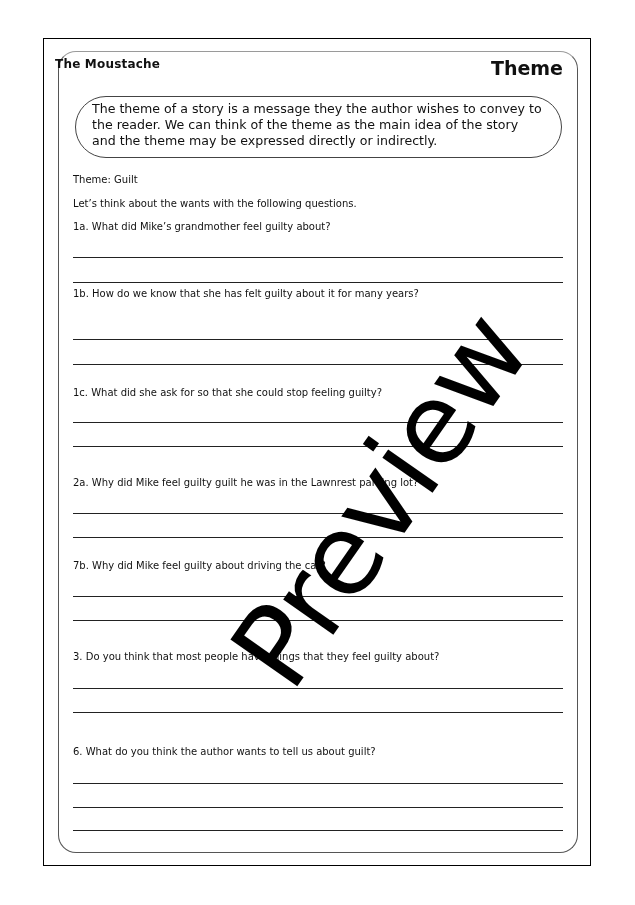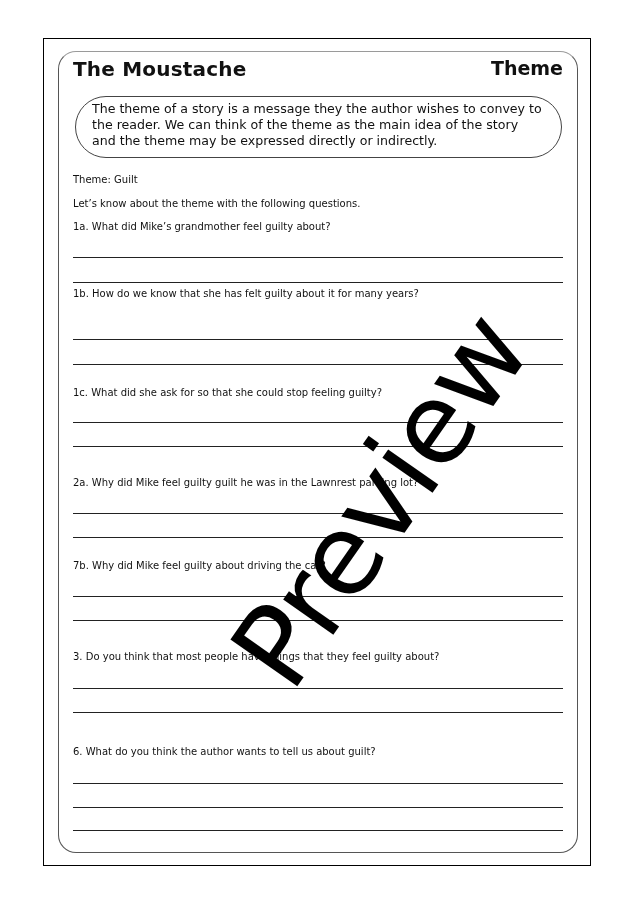--- a/index.html
+++ b/index.html
@@ -30,23 +30,23 @@
       top: 51px;
       width: 520px;
       height: 802px;
       border: 1px solid #555555;
       border-top-color: #9a9a9a;
       border-radius: 18px;
       box-sizing: border-box;
     }
     .header-title {
       position: absolute;
-      left: 73px;
+      left: 55px;
       top: 57px;
-      font-size: 20px;
+      font-size: 12px;
       font-weight: bold;
       letter-spacing: 0.2px;
     }
     .header-section {
       position: absolute;
       right: 72px;
       top: 57px;
       font-size: 19px;
       font-weight: bold;
     }
@@ -98,21 +98,21 @@
 <div class="inner-box"></div>
 
 <div class="header-title">The Moustache</div>
 <div class="header-section">Theme</div>
 
 <div class="definition-box">
   <span>The theme of a story is a message they the author wishes to convey to the reader. We can think of the theme as the main idea of the story and the theme may be expressed directly or indirectly.</span>
 </div>
 
 <div class="text-line" style="top:174px;">Theme: Guilt</div>
-<div class="text-line" style="top:198px;">Let’s know about the theme with the following questions.</div>
+<div class="text-line" style="top:198px;">Let’s think about the wants with the following questions.</div>
 
 <div class="text-line" style="top:221px;">1a. What did Mike’s grandmother feel guilty about?</div>
 <div class="answer-line" style="top:257px;"></div>
 <div class="answer-line" style="top:282px;"></div>
 
 <div class="text-line" style="top:288px;">1b. How do we know that she has felt guilty about it for many years?</div>
 <div class="answer-line" style="top:339px;"></div>
 <div class="answer-line" style="top:364px;"></div>
 
 <div class="text-line" style="top:387px;">1c. What did she ask for so that she could stop feeling guilty?</div>

